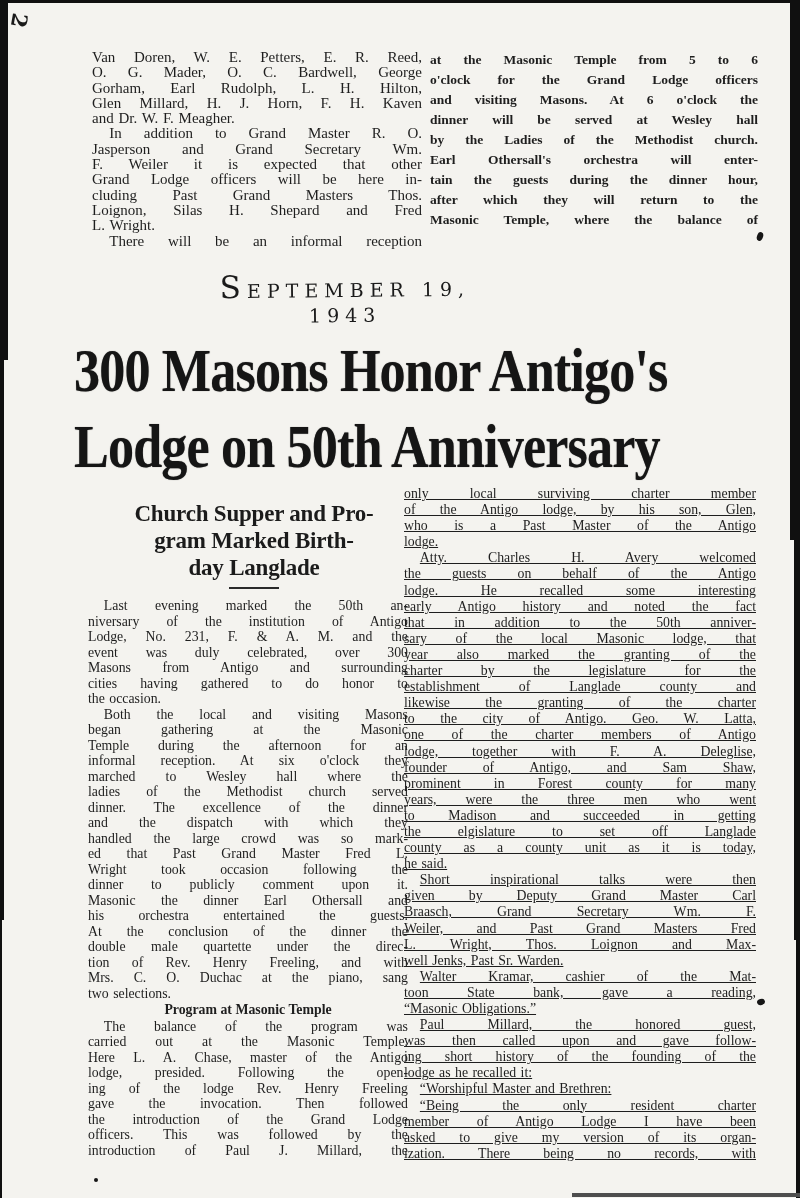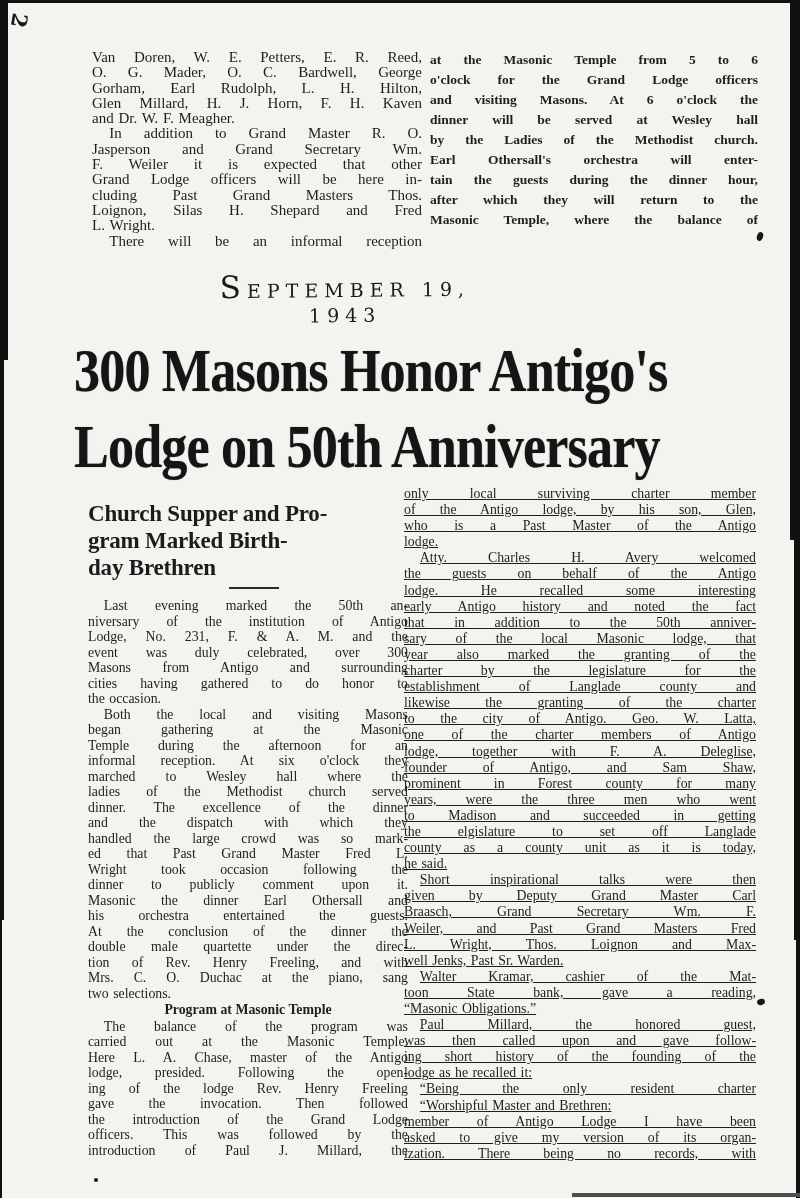--- a/index.html
+++ b/index.html
@@ -36,21 +36,21 @@
   
   .headline {
     position:absolute; left:74px; margin:0; font-weight:bold; font-size:61px;
     letter-spacing:-1px; white-space:nowrap; transform:scaleX(0.855);
     transform-origin:left top; color:#151515;
     text-shadow:0 0 1px rgba(20,20,20,0.55);
   }
   .hl1 { top:336px; } .hl2 { top:412px; }
   
   .subhead {
-    position:absolute; left:88px; top:500px; width:332px; text-align:left;
+    position:absolute; left:88px; top:500px; width:332px; text-align:center;
     font-weight:bold; font-size:23px; line-height:27px; letter-spacing:-0.2px; color:#1b1b1b;
   }
   .subhead-rule { width:50px; height:2px; background:#2a2a2a; margin:6px auto 0; }
 </style>
 </head>
 <body>
 
 <div class="page">
 
   <div class="edge" style="left:0;top:0;width:800px;height:3px;"></div>
@@ -95,21 +95,21 @@
     </section>
 
   <div class="date">SEPTEMBER 19, 1943</div>
 
   <h1 class="headline hl1">300 Masons Honor Antigo's</h1>
   <h1 class="headline hl2">Lodge on 50th Anniversary</h1>
 
   <div class="subhead">
     <div>Church Supper and Pro-</div>
     <div>gram Marked Birth-</div>
-    <div>day Brethren</div>
+    <div>day Langlade</div>
     <div class="subhead-rule"></div>
   </div>
 
   <section class="col main-left">
       <div class="tline tindent">Last evening marked  the 50th an-</div>
       <div class="tline">niversary of the institution of Antigo</div>
       <div class="tline">Lodge, No. 231, F. &amp; A. M.  and  the</div>
       <div class="tline">event was duly celebrated, over 300</div>
       <div class="tline">Masons from Antigo and surrounding</div>
       <div class="tline">cities having gathered to do honor to</div>
@@ -175,20 +175,20 @@
       <div class="tline">Weiler, and Past Grand Masters Fred</div>
       <div class="tline">L. Wright, Thos. Loignon  and  Max-</div>
       <div class="tline tlast">well Jenks, Past Sr. Warden.</div>
       <div class="tline tindent">Walter Kramar, cashier of the Mat-</div>
       <div class="tline">toon  State  bank,  gave  a  reading,</div>
       <div class="tline tlast">“Masonic  Obligations.”</div>
       <div class="tline tindent">Paul Millard, the  honored  guest,</div>
       <div class="tline">was then called upon and gave follow-</div>
       <div class="tline">ing short history of the founding of the</div>
       <div class="tline tlast">lodge as he recalled it:</div>
+      <div class="tline tindent tlast">“Worshipful Master and Brethren:</div>
       <div class="tline tindent">“Being the only  resident  charter</div>
-      <div class="tline tindent tlast">“Worshipful Master and Brethren:</div>
       <div class="tline">member of Antigo Lodge I have been</div>
       <div class="tline">asked to give my version of its organ-</div>
       <div class="tline">ization.  There being no records, with</div>
     </section>
 
 </div>
 
 </body></html>

